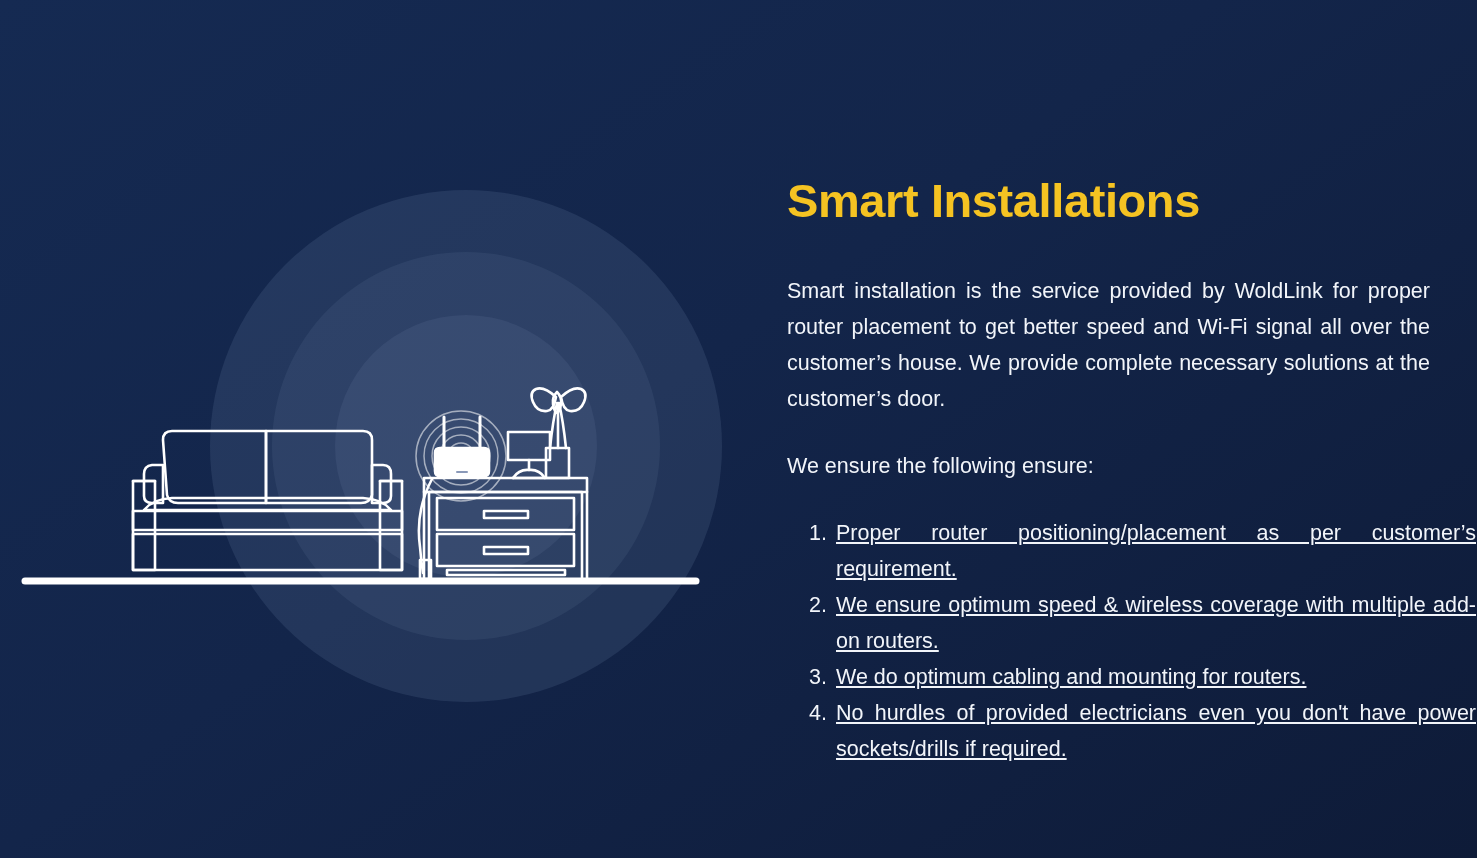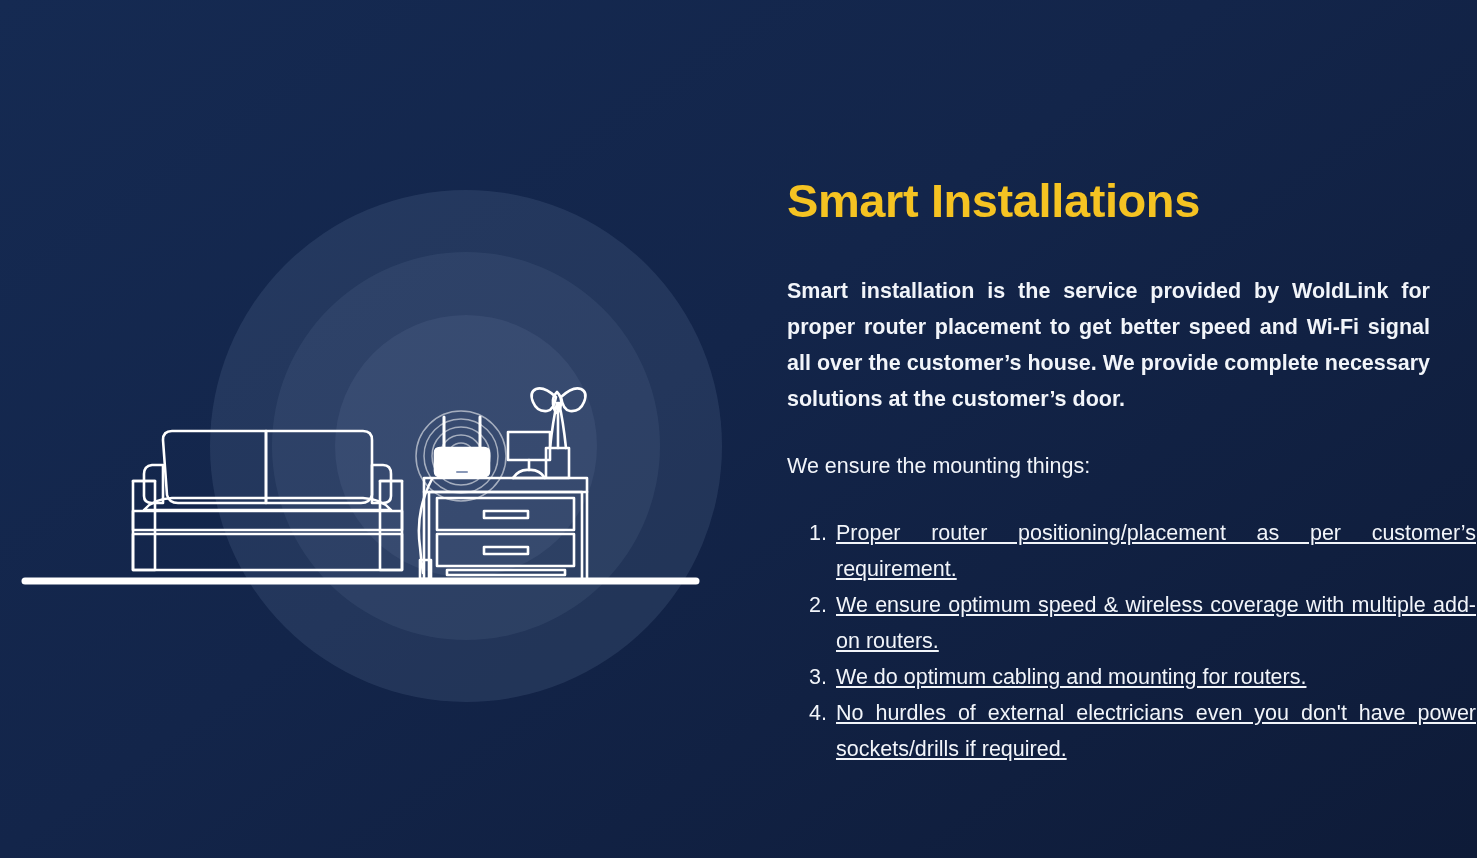--- a/index.html
+++ b/index.html
@@ -60,21 +60,20 @@
     position: absolute;
     top: 253px;
     left: 0;
     width: 643px;
     margin: 0;
     font-size: 21.5px;
     line-height: 36px;
     color: #f2f5fa;
     text-align: justify;
     text-justify: inter-word;
-    font-weight: bold;
   }
   #ensure-line {
     position: absolute;
     top: 428px;
     left: 0;
     width: 643px;
     margin: 0;
     font-size: 21.5px;
     line-height: 36px;
     color: #f2f5fa;
@@ -212,22 +211,22 @@
       </g>
     </svg>
   </div>
 
   <div id="text-panel">
 
     <h1 id="page-title">Smart Installations</h1>
 
     <p id="intro-paragraph">Smart installation is the service provided by WoldLink for proper router placement to get better speed and Wi-Fi signal all over the customer’s house. We provide complete necessary solutions at the customer’s door.</p>
 
-    <p id="ensure-line">We ensure the mounting things:</p>
+    <p id="ensure-line">We ensure the following ensure:</p>
 
     <ol id="ensure-list">
       <li>Proper router positioning/placement as per customer’s requirement.</li>
       <li>We ensure optimum speed &amp; wireless coverage with multiple add-on routers.</li>
       <li>We do optimum cabling and mounting for routers.</li>
-      <li>No hurdles of external electricians even you don't have power sockets/drills if required.</li>
+      <li>No hurdles of provided electricians even you don't have power sockets/drills if required.</li>
     </ol>
   </div>
 </div>
 
 </body></html>

